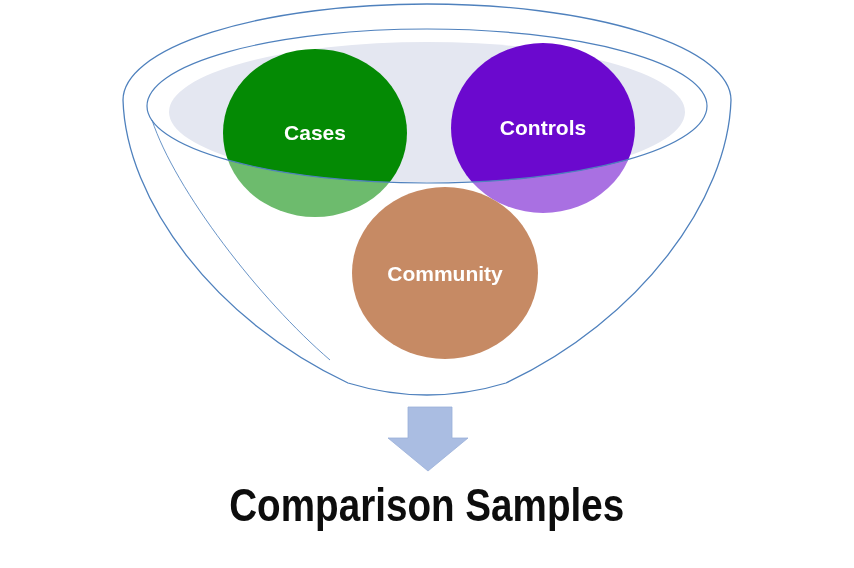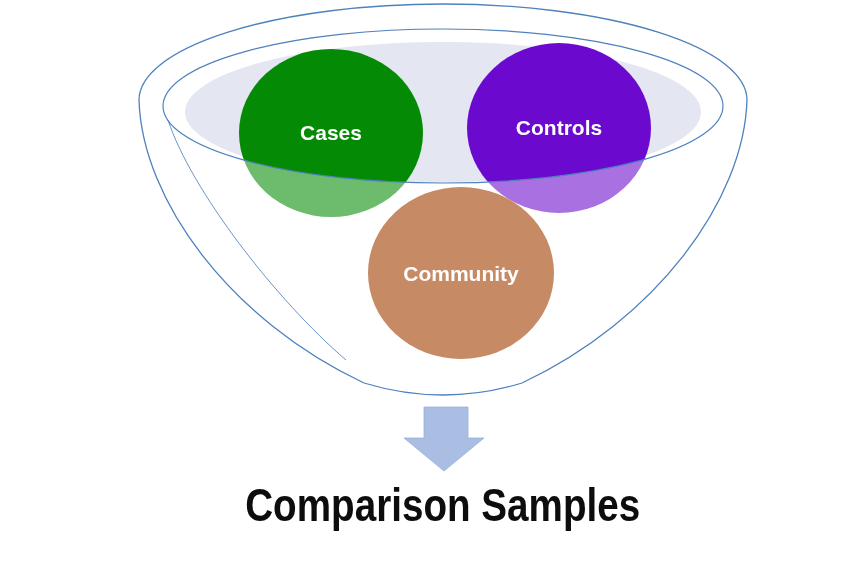--- a/index.html
+++ b/index.html
@@ -9,21 +9,20 @@
     width: 854px;
     height: 568px;
     overflow: hidden;
     font-family: "Liberation Sans", sans-serif;
   }
   .stage {
     position: relative;
     width: 716px;
     height: 568px;
     background: #ffffff;
-    padding-left: 16px;
   }
   svg { display: block; }
   .circle-label {
     font-family: "Liberation Sans", "DejaVu Sans", sans-serif;
     font-weight: bold;
     font-size: 21px;
   }
   .title-text {
     font-family: "Liberation Sans", "DejaVu Sans", sans-serif;
     font-weight: bold;

